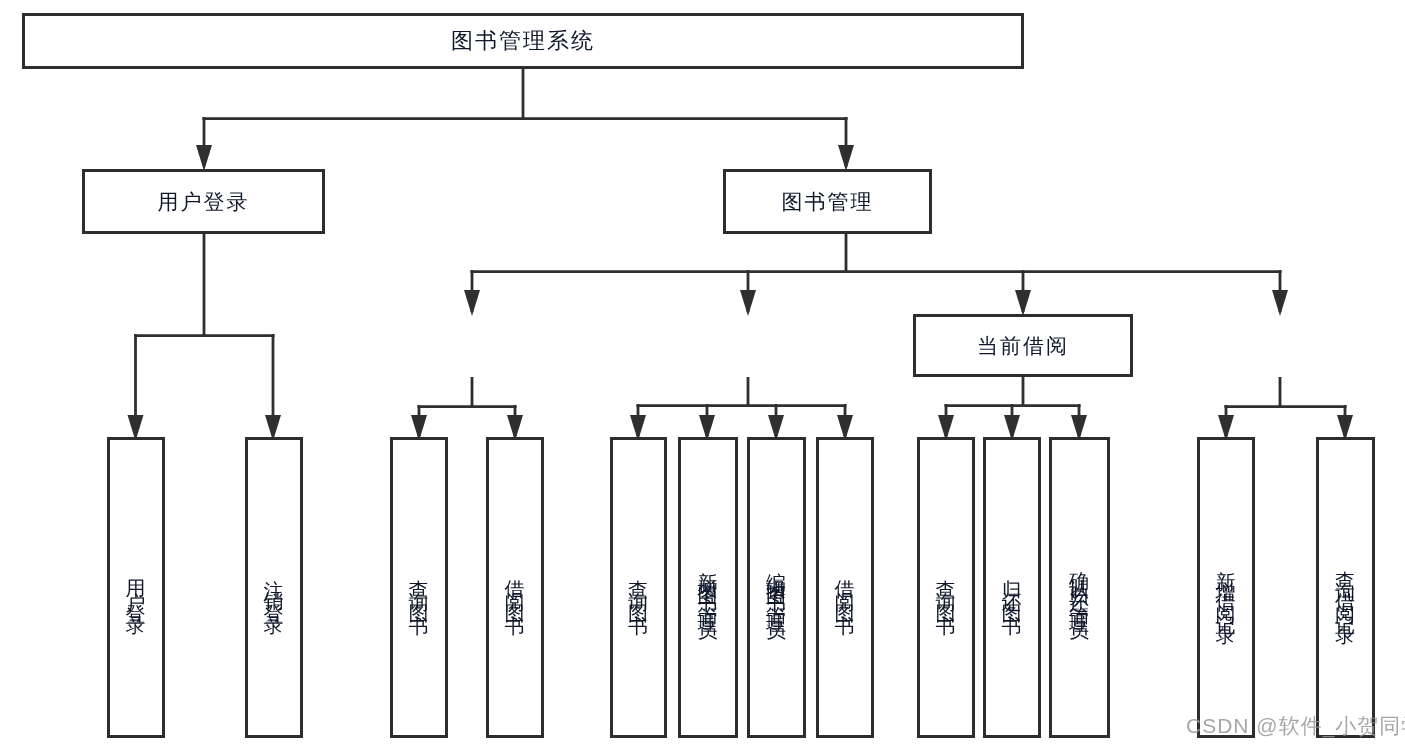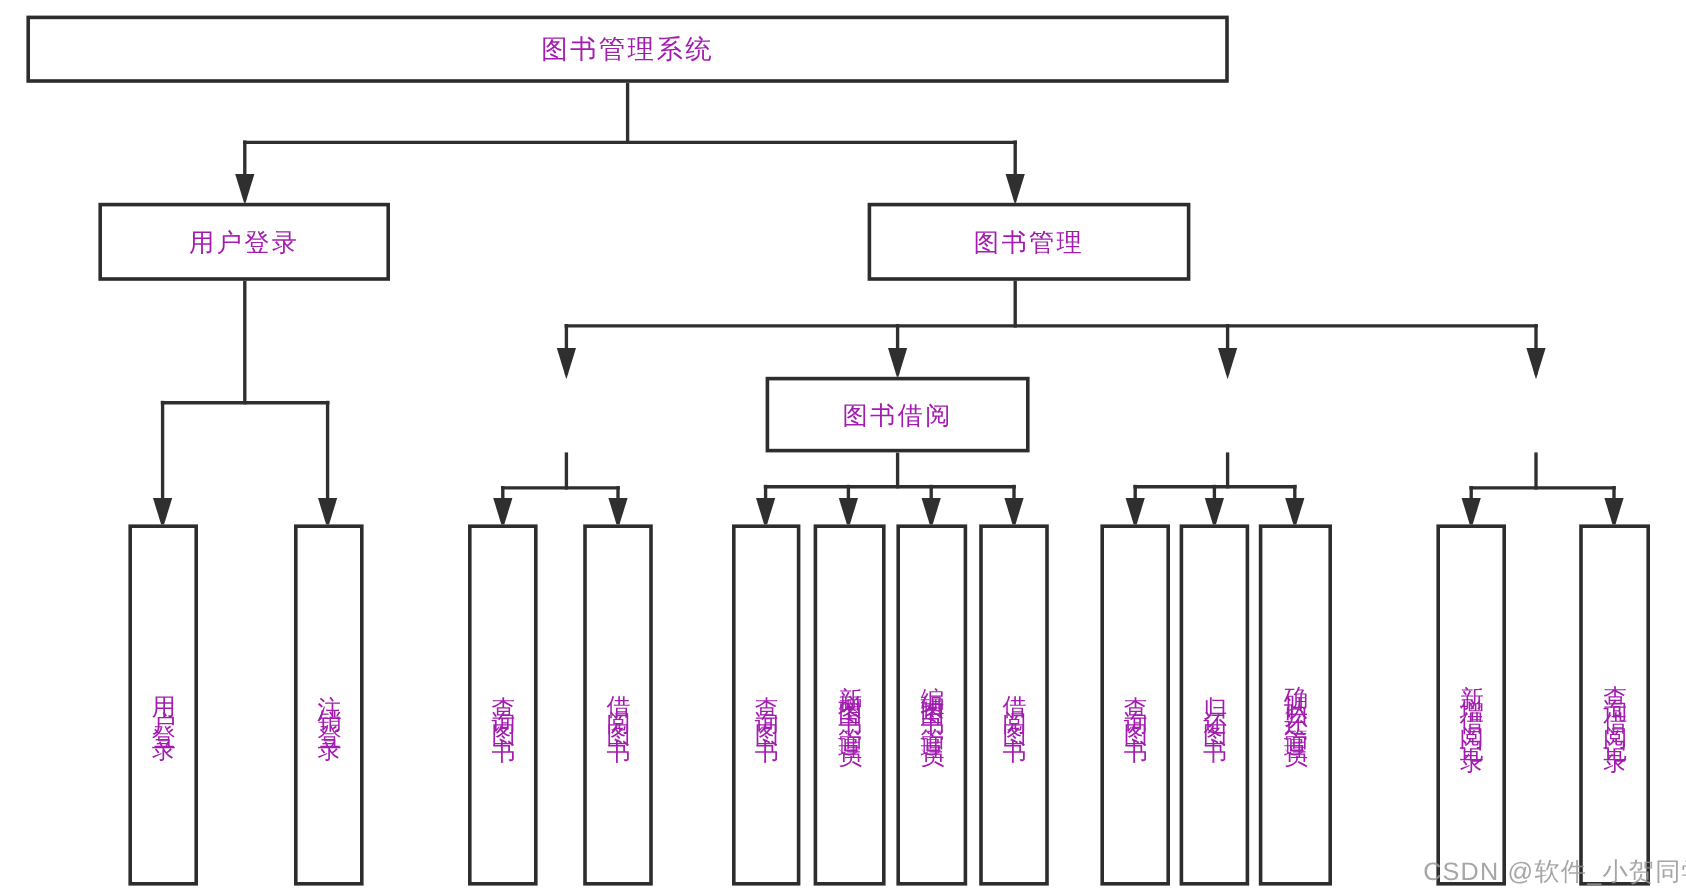--- a/index.html
+++ b/index.html
@@ -12,21 +12,21 @@
   }
   svg.connectors{position:absolute;left:0;top:0;width:1405px;height:747px;pointer-events:none;}
   .box{
     position:absolute;
     box-sizing:border-box;
     border:3px solid #2d2d2d;
     background:#ffffff;
     display:flex;
     align-items:center;
     justify-content:center;
-    color:#a21caf;
+    color:#0f172a;
   }
   .hbox{font-size:21px;letter-spacing:2px;}
   .root-box{font-size:22px;}
   .vbox span{
     writing-mode:vertical-rl;
     text-orientation:mixed;
     font-size:20px;
     letter-spacing:12px;
     line-height:1;
     white-space:nowrap;
@@ -117,26 +117,26 @@
     </g>
   </svg>
 
   <div class="box hbox root-box" style="left:22px;top:13px;width:1002px;height:56px">
     <span>图书管理系统</span>
   </div>
 
   <div class="box hbox" style="left:82px;top:169px;width:243px;height:65px">
     <span>用户登录</span>
   </div>
-  <div class="box hbox" style="left:723px;top:169px;width:269px;height:65px">
+  <div class="box hbox" style="left:723px;top:169px;width:209px;height:65px">
     <span>图书管理</span>
   </div>
 
-  <div class="box hbox" style="left:638px;top:314px;width:220px;height:63px">
-    <span>图书借阅</span>
+  <div class="box hbox" style="left:913px;top:314px;width:220px;height:63px">
+    <span>当前借阅</span>
   </div>
 
   <div class="box vbox" style="left:107px;top:437px;width:58px;height:301px">
     <span>用户登录</span>
   </div>
   <div class="box vbox" style="left:245px;top:437px;width:58px;height:301px">
     <span>注销登录</span>
   </div>
 
   <div class="box vbox" style="left:390px;top:437px;width:58px;height:301px">

